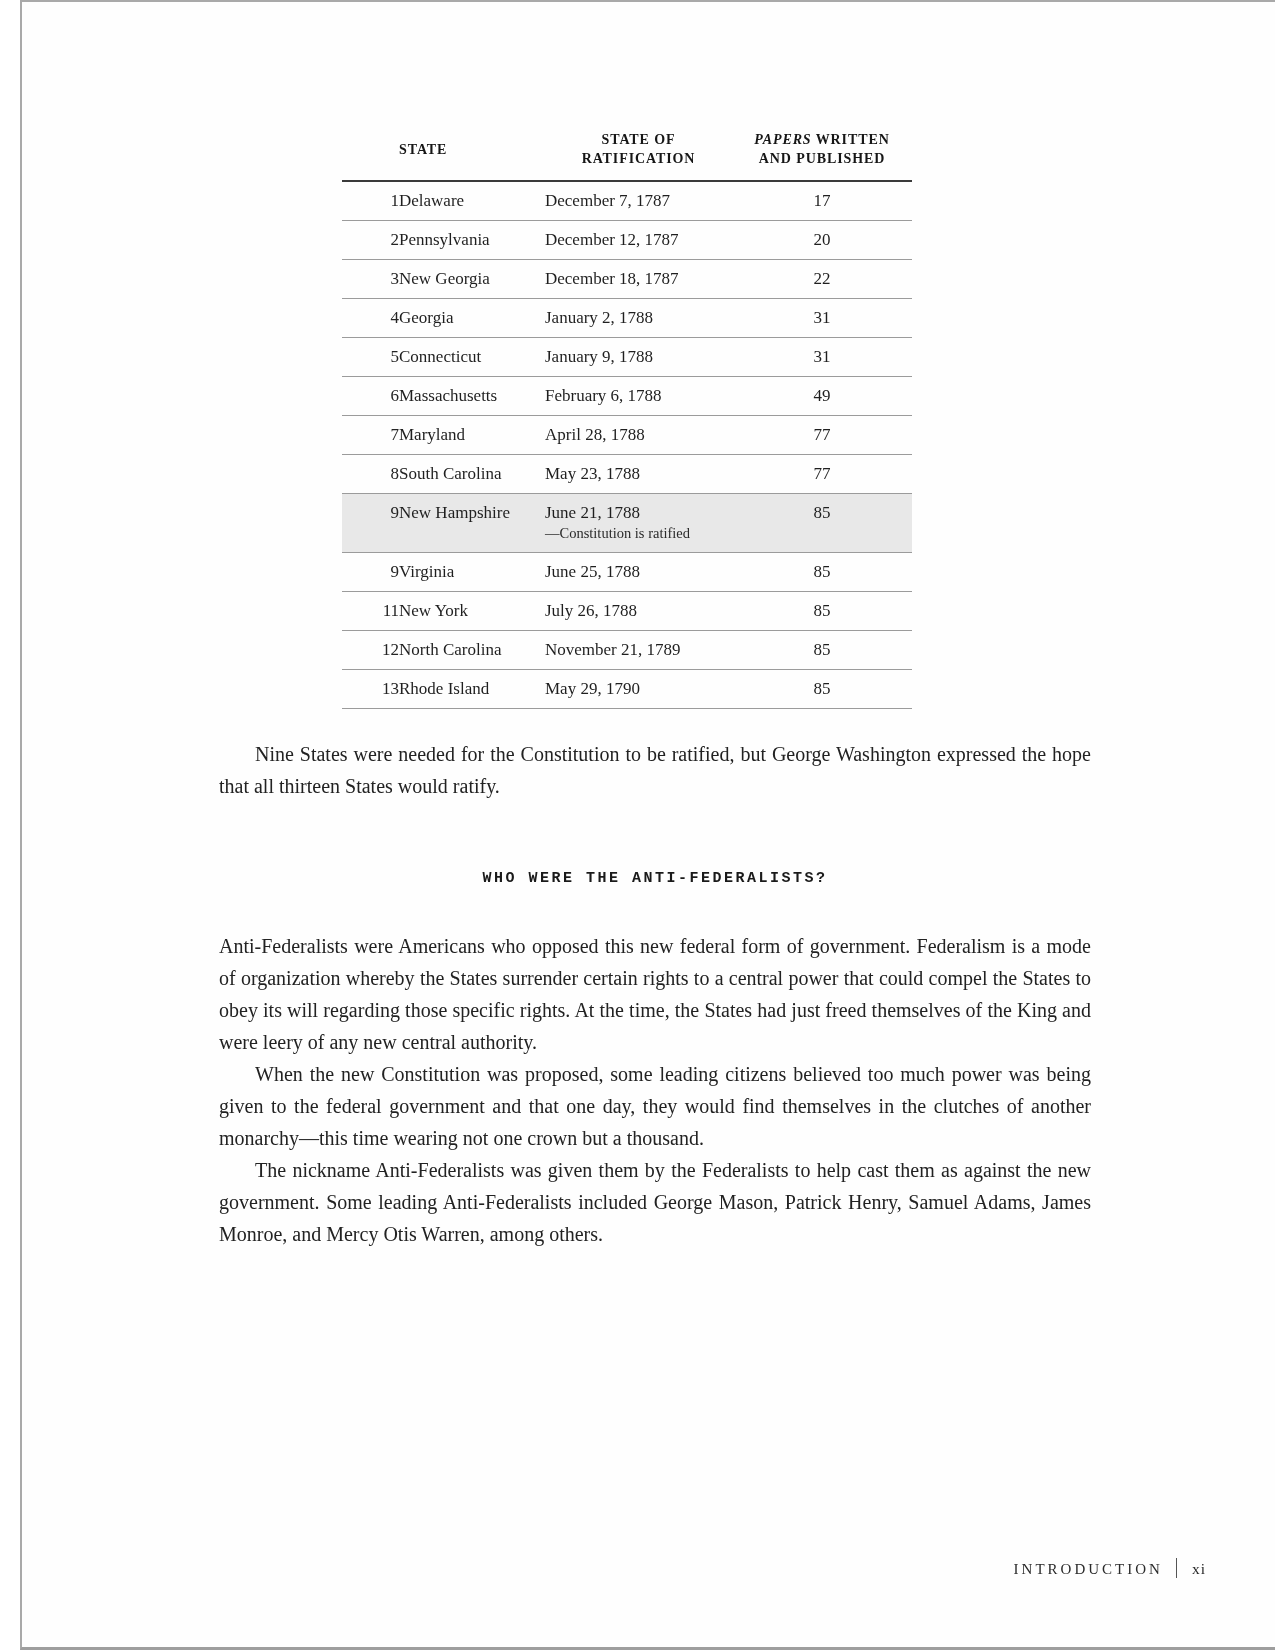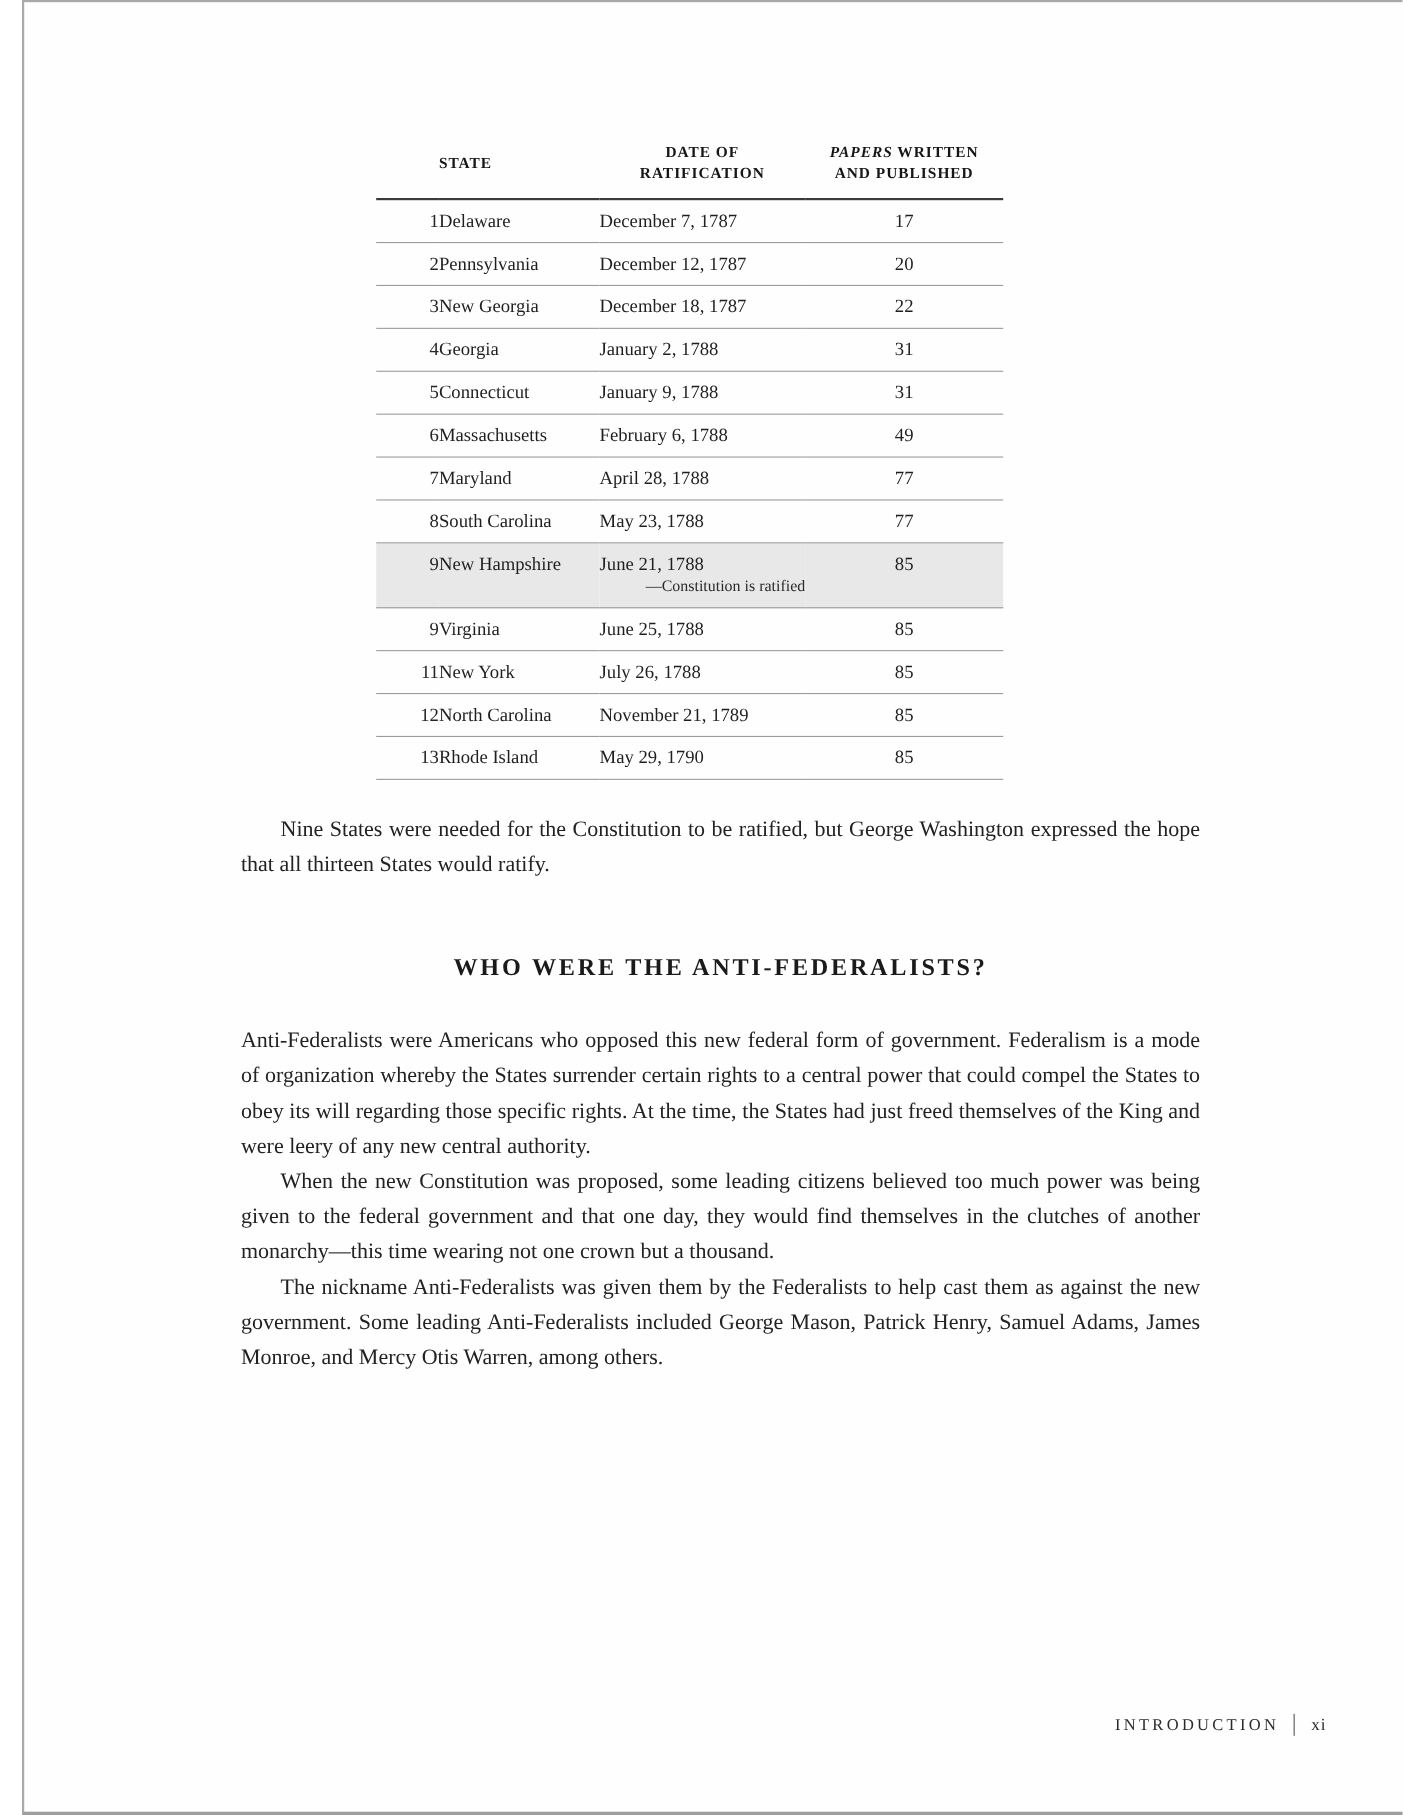--- a/index.html
+++ b/index.html
@@ -55,21 +55,20 @@
   td.c-num { text-align: right; padding-right: 20px; color: #242424; }
   td.c-state { padding-left: 10px; }
   td.c-date { padding-left: 27px; }
   td.c-papers { text-align: center; }
   tr.hl td { background: #e8e8e8; }
   td .note {
     font-size: 14.5px;
     color: #2a2a2a;
     margin-top: 3px;
     line-height: 17px;
-    text-align: right;
   }
 
   
   .para-block {
     position: absolute;
     left: 197px;
     width: 872px;
     font-size: 20px;
     line-height: 32px;
     text-align: justify;
@@ -81,25 +80,26 @@
 
   #para-ratified { top: 736px; }
   #body-main { top: 928px; }
 
   .section-heading {
     position: absolute;
     left: 197px;
     top: 862px;
     width: 872px;
     text-align: center;
-    font-size: 22px;
+    font-size: 15px;
     font-weight: bold;
     letter-spacing: 2.5px;
     color: #1a1a1a;
     line-height: 30px;
+    font-family: Liberation Mono, monospace;
   }
 
   
   .footer {
     position: absolute;
     top: 1556px;
     right: 87px;
     display: flex;
     align-items: flex-start;
     line-height: 22px;
@@ -129,21 +129,21 @@
 
   <div class="table-wrap">
     <table class="ratification">
       <thead>
         <tr>
           <th class="h-num"></th>
           <th class="h-state">
             <span>STATE</span>
           </th>
           <th class="h-date">
-            <span>DATE OF</span><br>
+            <span>STATE OF</span><br>
             <span>RATIFICATION</span>
           </th>
           <th class="h-papers">
             <span class="ital">PAPERS</span><span> WRITTEN</span><br>
             <span>AND PUBLISHED</span>
           </th>
         </tr>
       </thead>
       <tbody>
         <tr>

